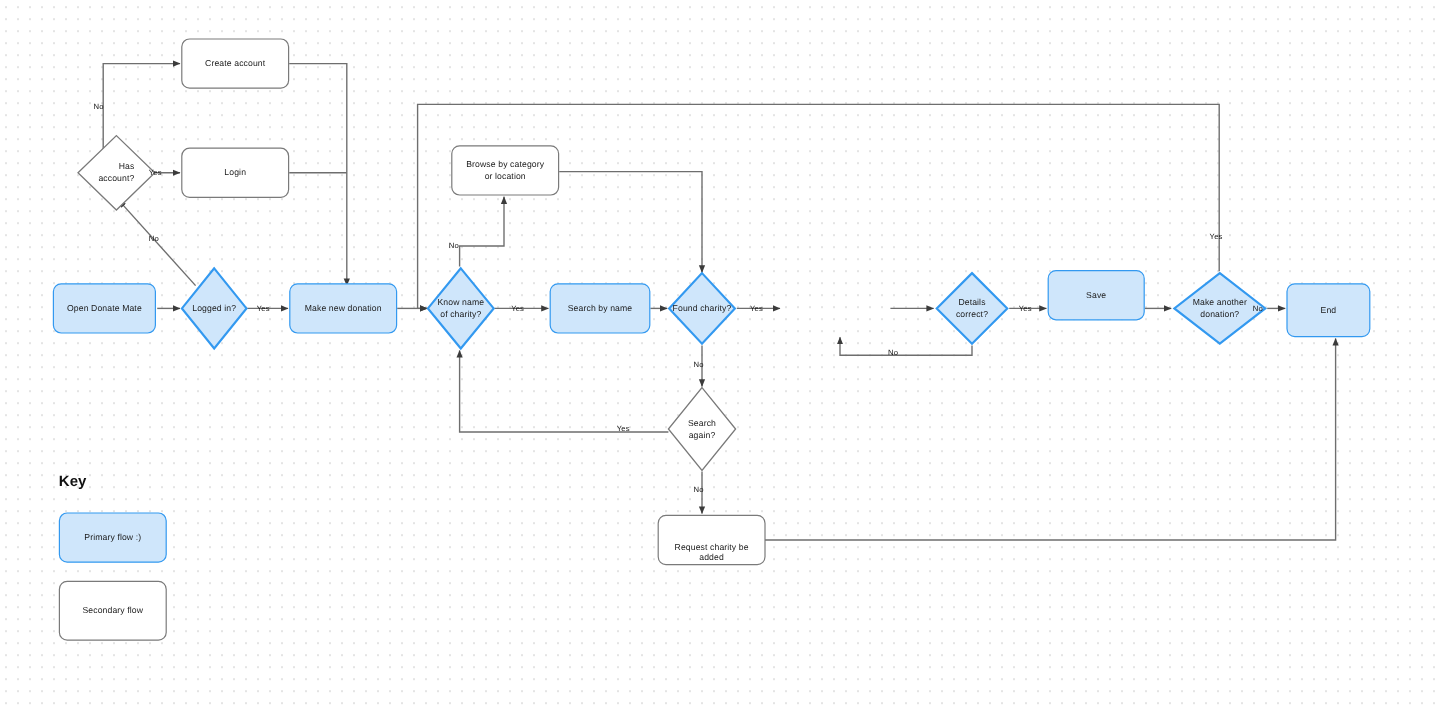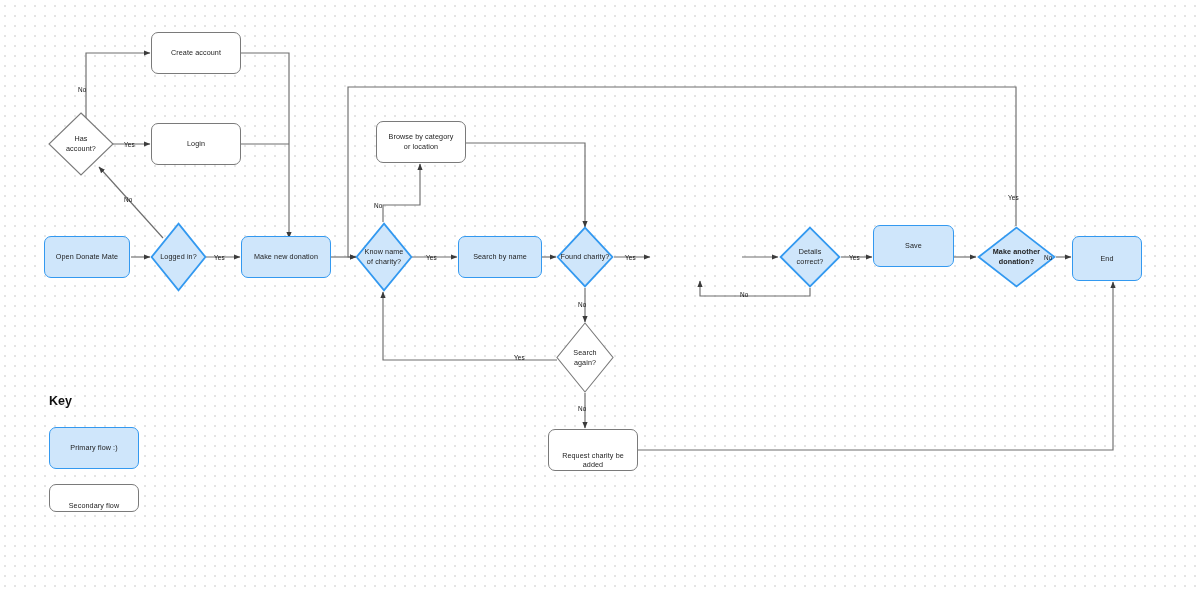--- a/index.html
+++ b/index.html
@@ -150,21 +150,21 @@
     <span>Open Donate Mate</span>
   </div>
 
   <div class="node decision" style="left:150px; top:222px; width:57px; height:70px;">
     <svg viewBox="0 0 57 70" preserveAspectRatio="none">
       <polygon points="28.5,1.6 55.4,35 28.5,68.4 1.6,35" fill="#cfe6fb" stroke="#3399f0" stroke-width="1.8"></polygon>
     </svg>
     <span class="dlabel">Logged in?</span>
   </div>
 
-  <div class="node decision" style="left:48px; top:112px; width:66px; height:64px;">
+  <div class="node decision" style="left:64px; top:112px; width:66px; height:64px;text-align:right;">
     <svg viewBox="0 0 66 64" preserveAspectRatio="none">
       <polygon points="33,1 65,32 33,63 1,32" fill="#ffffff" stroke="#7a7a7a" stroke-width="1.1"></polygon>
     </svg>
     <span class="dlabel" style="white-space:pre-line">Has
 account?</span>
   </div>
 
   <div class="node proc secondary" style="left:151px; top:32px; width:90px; height:42px;">
     <span>Create account</span>
   </div>
@@ -220,21 +220,21 @@
       <polygon points="31,1.6 60.4,31 31,60.4 1.6,31" fill="#cfe6fb" stroke="#3399f0" stroke-width="1.8"></polygon>
     </svg>
     <span class="dlabel" style="white-space:pre-line">Details
 correct?</span>
   </div>
 
   <div class="node proc primary" style="left:873px; top:225px; width:81px; height:42px;">
     <span>Save</span>
   </div>
 
-  <div class="node decision" style="left:977px; top:226px; width:79px; height:62px;font-weight:bold;">
+  <div class="node decision" style="left:977px; top:226px; width:79px; height:62px;">
     <svg viewBox="0 0 79 62" preserveAspectRatio="none">
       <polygon points="39.5,1.6 77.4,31 39.5,60.4 1.6,31" fill="#cfe6fb" stroke="#3399f0" stroke-width="1.8"></polygon>
     </svg>
     <span class="dlabel" style="white-space:pre-line">Make another
 donation?</span>
   </div>
 
   <div class="node proc primary" style="left:1072px; top:236px; width:70px; height:45px;">
     <span>End</span>
   </div>
@@ -253,17 +253,17 @@
   <span class="edge-label" style="left:849px; top:254px;">Yes</span>
   <span class="edge-label" style="left:1008px; top:194px;">Yes</span>
   <span class="edge-label" style="left:1044px; top:254px;">No</span>
 
   <div id="key-title">Key</div>
 
   <div class="node proc primary" style="left:49px; top:427px; width:90px; height:42px;">
     <span>Primary flow :)</span>
   </div>
 
-  <div class="node proc secondary" style="left:49px; top:484px; width:90px; height:28px;align-items:flex-end;">
+  <div class="node proc secondary" style="left:49px; top:484px; width:90px; height:50px;">
     <span>Secondary flow</span>
   </div>
 
 </div>
 
 </body></html>

